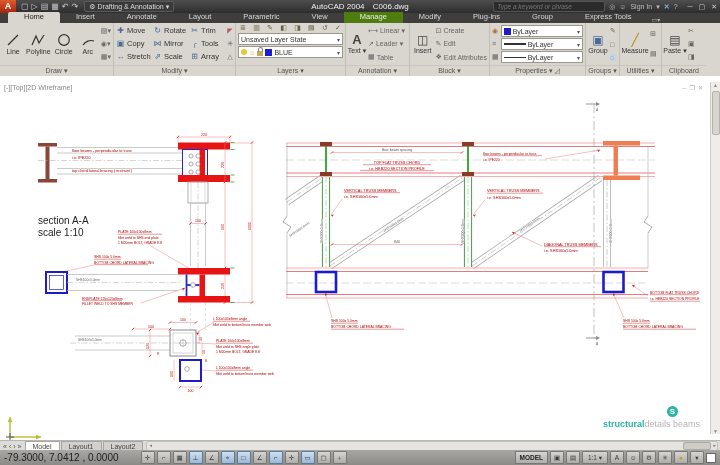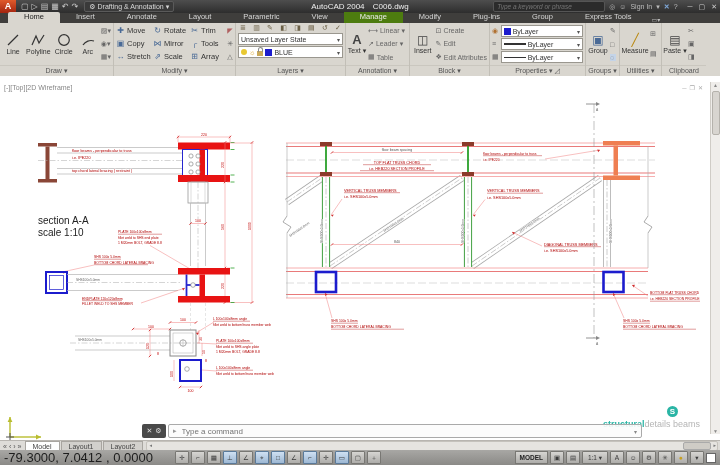--- a/index.html
+++ b/index.html
@@ -79,21 +79,21 @@
     display:flex;align-items:center;font-size:7px;color:#444}
   .lt-nav{display:flex;gap:2px;padding:0 3px;color:#555}
   .ltab{padding:0 7px;height:9px;line-height:9px;border:1px solid #a8a5a0;border-bottom:none;background:#d2d0cc;margin-right:1px}
   .ltab.active{background:#fefefe}
   .hscroll{flex:1;height:8px;margin:0 2px;background:#e6e4e0;border:1px solid #c5c2bc;position:relative;border-radius:2px}
   .hthumb{position:absolute;right:6px;top:0;width:26px;height:6px;background:#cfccc6;border:1px solid #aaa;border-radius:2px}
   .harr{font-size:5px;color:#777;position:absolute;top:0}
   
   .statusbar{position:absolute;left:0;top:450px;width:720px;height:15px;
     background:linear-gradient(#a8a7a4,#8b8a87);display:flex;align-items:center;font-size:7.5px;color:#222;gap:2px;padding:0 4px;box-sizing:border-box}
-  .coords{font-size:13px;color:#1d1d1d;margin-right:20px;white-space:nowrap}
+  .coords{font-size:10px;color:#1d1d1d;margin-right:20px;white-space:nowrap}
   .sbtn{width:12px;height:11px;background:linear-gradient(#d6d5d2,#aeadaa);border:1px solid #787773;border-radius:1px;
     font-size:6.5px;line-height:11px;text-align:center;color:#3a3a3a}
   .sbtn.on{background:linear-gradient(#cfe0f2,#9db8d4);border-color:#5a7a9a}
   .sright{margin-left:auto;display:flex;align-items:center;gap:2px}
   .model-btn{height:11px;line-height:11px;padding:0 4px;background:linear-gradient(#d6d5d2,#aeadaa);
     border:1px solid #787773;font-size:6.5px;font-weight:bold}
   .wbox{width:8px;height:8px;background:#fff;border:1px solid #666}
   
   svg text{font-family:"Liberation Sans",sans-serif}
   .a{font-size:3.8px;fill:#b00000;paint-order:stroke;stroke:#fff;stroke-width:0.7px}
@@ -719,31 +719,20 @@
     <span style="position:absolute;bottom:0;left:2px">▼</span>
   </div>
 
   
   <div class="logo">
     <span class="circ">S</span><br>
     <span class="l1"><span class="b">structural</span><span class="g">details beams</span></span>
   </div>
 
   
-  <div class="cmdbar">
-    <div class="cmd-grip">
-      <span>✕</span>
-      <span>⚙</span>
-    </div>
-    <div class="cmd-field">
-      <span class="pr">▸</span>
-      <input class="cmd-input" placeholder="Type a command" style="">
-      <span class="dd">▾</span>
-    </div>
-  </div>
 </div>
 
 <div class="ltrow">
   <div class="lt-nav">
     <span>«</span>
     <span>‹</span>
     <span>›</span>
     <span>»</span>
   </div>
   <div class="ltab active">Model</div>

